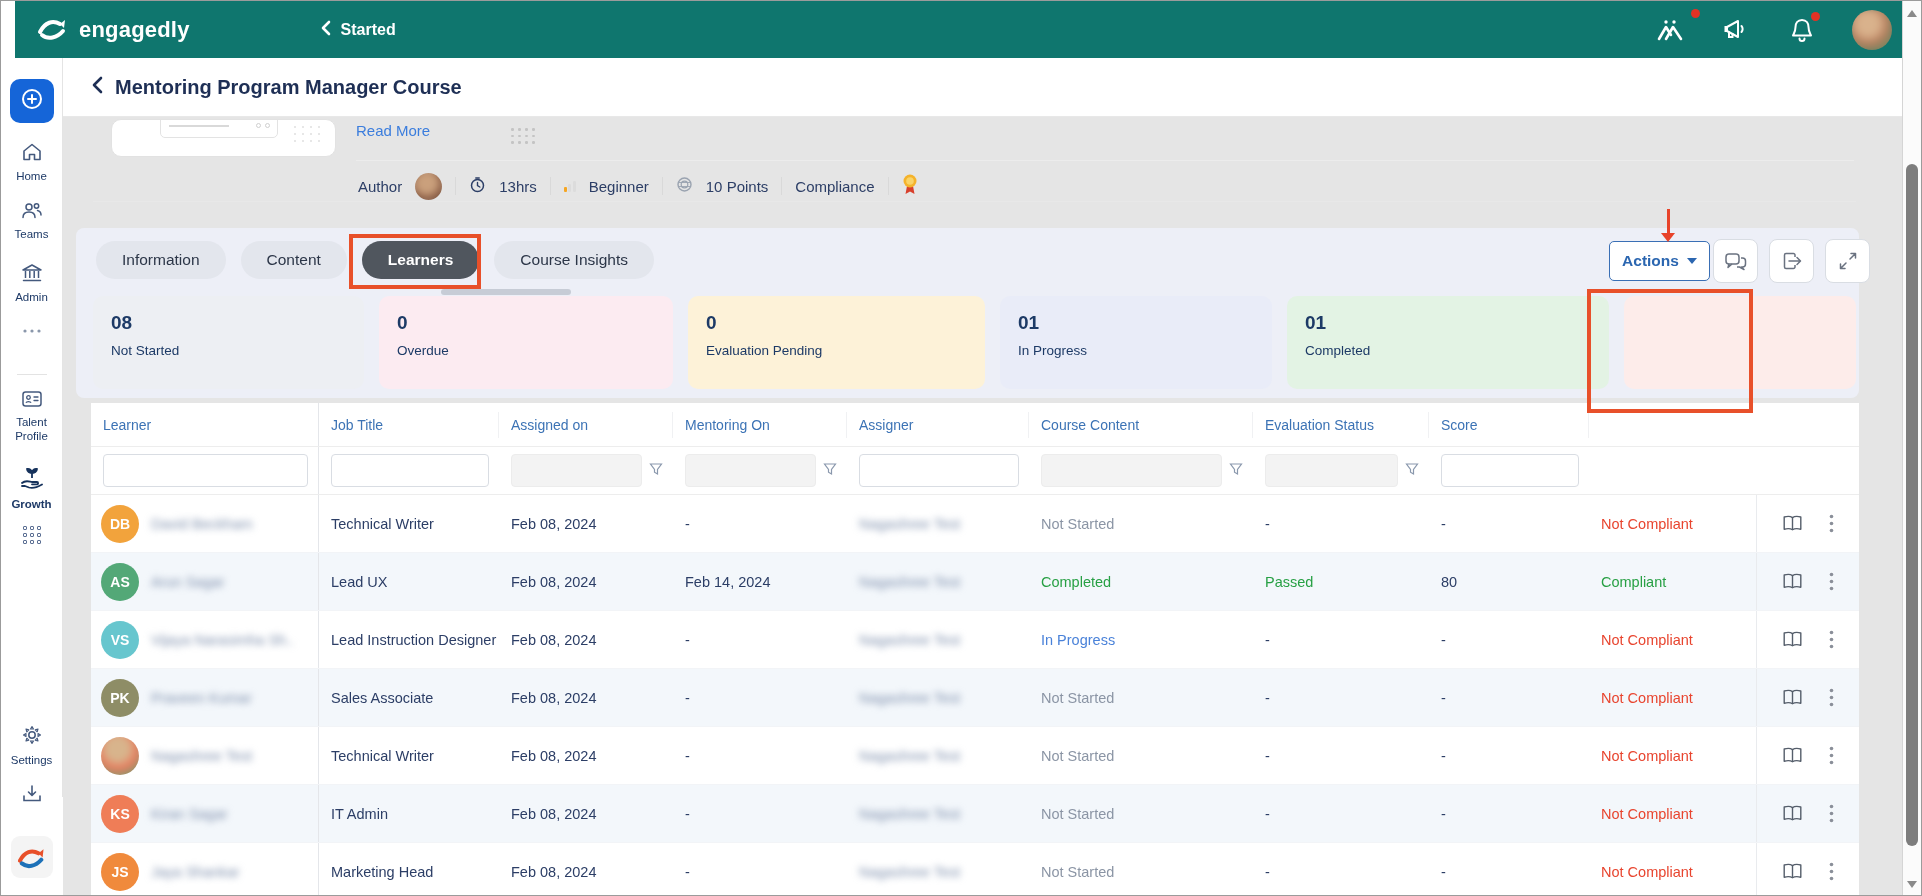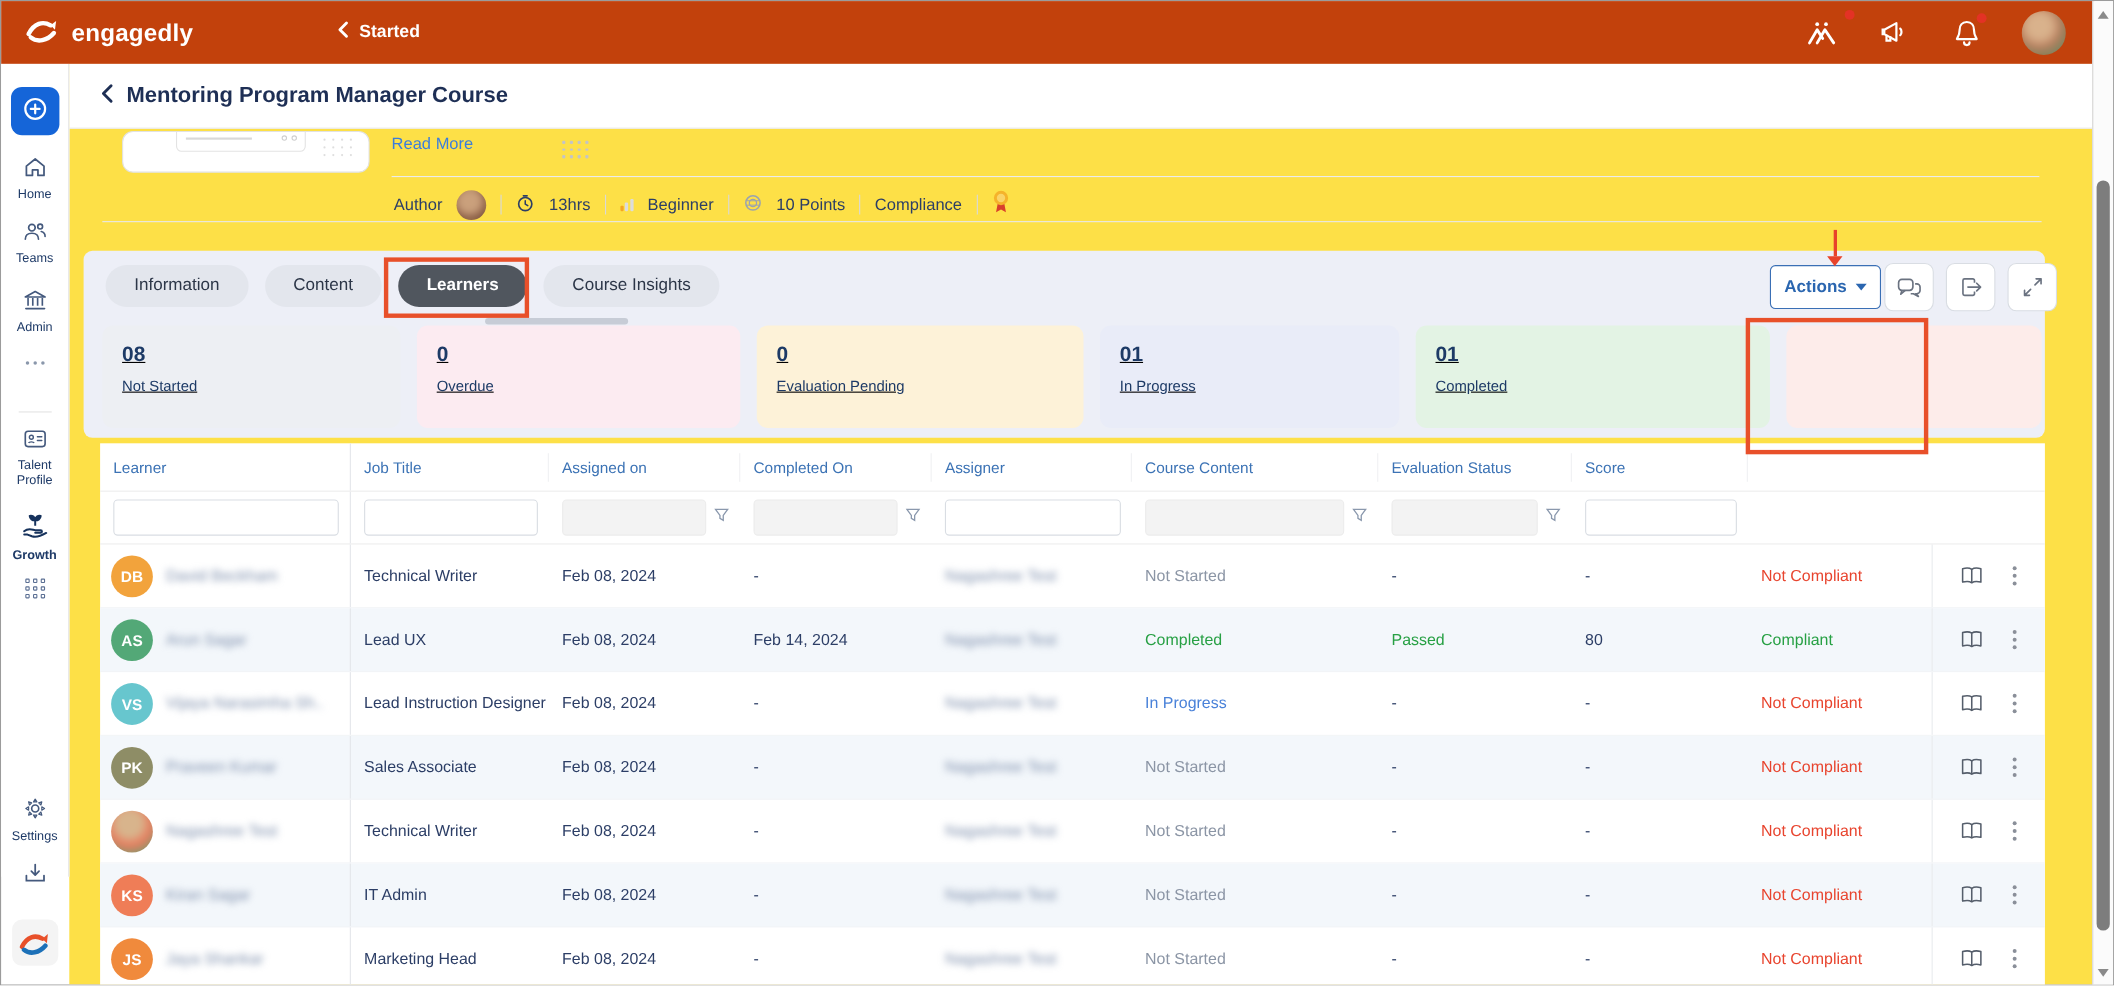--- a/index.html
+++ b/index.html
@@ -1,21 +1,21 @@
 <!DOCTYPE html>
 <html><head>
 <meta charset="utf-8">
 <style>
   * { box-sizing: border-box; margin: 0; padding: 0; }
   html,body { width:1922px; height:896px; overflow:hidden; }
   body { font-family: "Liberation Sans", "DejaVu Sans", sans-serif; background:#fff; }
   .window { position:relative; width:1922px; height:896px; background:#fff; border:1px solid #9b9b9b; overflow:hidden; }
 
   
-  .navbar { position:absolute; left:0; top:0; width:1903px; height:57px; background:#c2410c; display:flex; align-items:center; z-index:20; }
+  .navbar { position:absolute; left:14px; top:0; width:1903px; height:57px; background:#0f766e; display:flex; align-items:center; z-index:20; }
   .brand { display:flex; align-items:center; gap:10px; margin-left:22px; }
   .brand-text { color:#fff; font-size:22px; font-weight:700; letter-spacing:.2px; }
   .nav-crumb { display:flex; align-items:center; gap:10px; margin-left:130px; color:#fff; font-size:16px; font-weight:700; }
   .nav-right { margin-left:auto; display:flex; align-items:center; gap:34px; margin-right:26px; }
   .nav-ic { position:relative; width:32px; height:30px; display:flex; align-items:center; justify-content:center; cursor:pointer; }
   .red-dot { position:absolute; width:9px; height:9px; border-radius:50%; background:#e33225; }
   .dot-comm { top:-6px; right:-14px; }
   .dot-bell { top:-3px; right:-2px; }
   .nav-avatar { position:relative; width:40px; height:40px; border-radius:50%; overflow:hidden; cursor:pointer; }
   .nav-avatar .ph { position:absolute; inset:-5px; background:radial-gradient(circle at 42% 38%, #d9b28c 0 28%, #b77a5a 45%, #6f8a63 72%, #4e5f46 100%); filter:blur(4px); }
@@ -31,21 +31,21 @@
   .sidebar { position:absolute; left:0; top:57px; width:62px; height:739px; background:#fff; border-right:1px solid #e4e4e4; z-index:15; }
   .side-item { position:absolute; left:0; width:61px; display:flex; flex-direction:column; align-items:center; gap:3px; color:#1e3a67; cursor:pointer; }
   .side-label { font-size:11.5px; color:#1e3a67; text-align:center; line-height:1.25; }
   .create-btn { position:absolute; left:9px; top:21px; width:44px; height:44px; background:#1565d8; border-radius:10px; display:flex; align-items:center; justify-content:center; cursor:pointer; }
   .side-div { position:absolute; left:16px; top:316px; width:30px; height:1px; background:#e3e3e3; }
   .apps-grid { display:grid; grid-template-columns:repeat(3,4px); grid-gap:3px; }
   .apps-grid span { width:4px; height:4px; border:1px solid #5b6f93; border-radius:1px; }
   .swoosh-btn { position:absolute; left:10px; top:778px; width:42px; height:42px; background:#f4f4f4; border-radius:9px; display:flex; align-items:center; justify-content:center; cursor:pointer; }
 
   
-  .main { position:absolute; left:62px; top:57px; right:19px; bottom:0; background:#fde047; }
+  .main { position:absolute; left:62px; top:57px; right:19px; bottom:0; background:#e5e5e5; }
 
   .title-row { position:absolute; left:0; top:0; width:100%; height:59px; background:#fff; border-bottom:1px solid #e8e8e8; display:flex; align-items:center; gap:12px; padding-left:28px; }
   .page-title { font-size:20px; font-weight:700; color:#1e2f55; }
 
   
   .thumb-card { position:absolute; left:48px; top:61px; width:225px; height:38px; border:1px solid #e2e2e2; border-radius:10px; background:#fff; overflow:hidden; }
   .mini-browser { position:absolute; left:48px; top:-8px; width:118px; height:26px; background:#fff; border:1px solid #e3e3e3; border-radius:5px; }
   .mini-line { position:absolute; left:8px; top:12px; width:60px; height:2px; background:#d9d9d9; }
   .mini-c { position:absolute; top:10px; width:5px; height:5px; border:1px solid #cfcfcf; border-radius:50%; }
   .thumb-dots { position:absolute; right:14px; top:6px; display:grid; grid-template-columns:repeat(4,3px); grid-gap:5px; opacity:.6; }
@@ -83,21 +83,21 @@
   .icon-btn { position:absolute; top:181px; width:45px; height:44px; background:#fff; border:1px solid #d9dde3; border-radius:8px; display:flex; align-items:center; justify-content:center; cursor:pointer; color:#6a7280; }
   .ib-chat { left:1650px; } .ib-export { left:1706px; } .ib-expand { left:1762px; }
 
   
   .menu { position:absolute; left:1536px; top:235px; width:168px; background:#fff; border-radius:4px; box-shadow:0 3px 14px rgba(30,40,60,.18); z-index:30; padding:4px 0; }
   .menu-item { height:39px; display:flex; align-items:center; padding-left:18px; font-size:15px; color:#2c3e66; cursor:pointer; white-space:nowrap; }
   .menu-annot { position:absolute; left:1524px; top:231px; width:166px; height:124px; border:4px solid #e8502a; z-index:35; pointer-events:none; }
 
   
   .stats { position:absolute; left:30px; top:238px; display:grid; grid-template-columns:271px 294px 297px 272px 322px 232px; grid-gap:15px; z-index:2; }
-  .stat-card { height:93px; border-radius:10px; padding:16px 18px 0 18px;text-decoration:underline; }
+  .stat-card { height:93px; border-radius:10px; padding:16px 18px 0 18px; }
   .stat-value { font-size:19px; font-weight:700; color:#1d3a66; }
   .stat-label { font-size:13.5px; color:#1d3a66; margin-top:9px; }
 
   
   .table { position:absolute; left:28px; top:345px; width:1768px; height:494px; background:#fff; }
   .grid-row { display:grid; grid-template-columns:228px 180px 174px 174px 182px 224px 176px 160px 167px 103px; align-items:center; }
   .thead { height:44px; border-bottom:1px solid #ededed; }
   .th { font-size:14px; color:#3c73b5; padding-left:12px; border-right:1px solid #f0f1f3; height:26px; display:flex; align-items:center; }
   .th:last-child,.th:nth-child(9){ border-right:none; }
   .tfilter { height:48px; border-bottom:1px solid #ededed; }
@@ -449,21 +449,21 @@
     </div>
 
     <div class="menu-annot"></div>
 
     <div class="table">
 
       <div class="grid-row thead">
         <div class="th col-learner">Learner</div>
         <div class="th">Job Title</div>
         <div class="th">Assigned on</div>
-        <div class="th">Completed On</div>
+        <div class="th">Mentoring On</div>
         <div class="th">Assigner</div>
         <div class="th">Course Content</div>
         <div class="th">Evaluation Status</div>
         <div class="th">Score</div>
         <div class="th"></div>
         <div class="th"></div>
       </div>
 
       <div class="grid-row tfilter">
         <div class="fcell col-learner">

